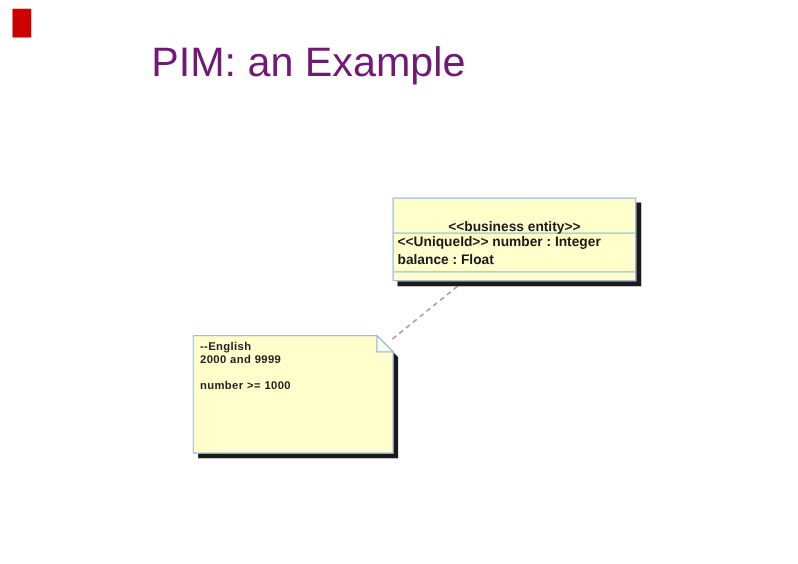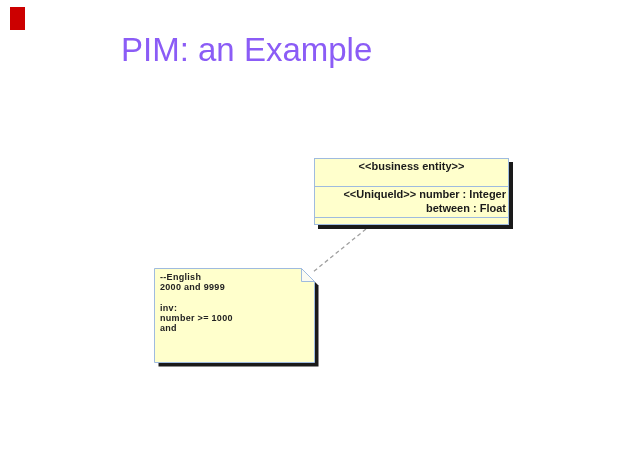--- a/index.html
+++ b/index.html
@@ -7,45 +7,45 @@
     width:638px;height:451px;position:relative;overflow:hidden;
     background:#ffffff;
     font-family:"Liberation Sans", sans-serif;
   }
   .accent-bar{
     position:absolute;left:10px;top:7px;width:15px;height:23px;
     background:#CC0000;
   }
   .slide-title{
     position:absolute;left:121px;top:31px;
-    font-size:33px;line-height:1.15;color:#8b5cf6;
+    font-size:33px;line-height:1.15;color:#701a75;
     letter-spacing:0px;white-space:nowrap;
   }
   
   .class-box{
     position:absolute;left:314px;top:158px;width:195px;height:67px;
     box-sizing:border-box;
     background:#FFFFCC;
     border:1px solid #9FBBDF;
     box-shadow:4px 4px 0 #1A1A1A;
     display:flex;flex-direction:column;
     color:#1a1a1a;font-weight:bold;font-size:11px;
   }
   .class-title-compartment{
     box-sizing:border-box;height:28px;
     border-bottom:1px solid #9FBBDF;
-    text-align:center;padding-top:1px;
+    text-align:center;padding-top:17px;
   }
   .class-title-compartment div{line-height:13px;}
   .class-attr-compartment{
     box-sizing:border-box;height:31px;
     border-bottom:1px solid #9FBBDF;
     padding:1px 2px 0 3px;
   }
-  .class-attr-compartment div{line-height:13.5px;white-space:nowrap;text-align:right;}
+  .class-attr-compartment div{line-height:13.5px;white-space:nowrap;}
   .class-empty-compartment{flex:1;}
   
   .note-wrap{position:absolute;left:154px;top:268px;width:170px;height:104px;}
   .note-svg{position:absolute;left:0;top:0;}
   .note-text{
     position:absolute;left:1px;top:1px;width:145px;height:92px;
     padding:3px 0 0 5px;box-sizing:border-box;
     color:#222222;font-size:9px;font-weight:bold;letter-spacing:0.3px;
   }
   .note-line{height:10.3px;white-space:nowrap;}
@@ -62,35 +62,33 @@
 <svg class="connector-layer" width="638" height="451" viewBox="0 0 638 451">
   <line x1="366" y1="229" x2="313" y2="272" stroke="#A0A0A0" stroke-width="1.3" stroke-dasharray="4 3"></line>
 </svg>
 
 <div class="class-box">
   <div class="class-title-compartment">
     <div>&lt;&lt;business entity&gt;&gt;</div>
   </div>
   <div class="class-attr-compartment">
     <div>&lt;&lt;UniqueId&gt;&gt; number : Integer</div>
-    <div>between : Float</div>
+    <div>balance : Float</div>
   </div>
   <div class="class-empty-compartment"></div>
 </div>
 
 <div class="note-wrap">
   <svg class="note-svg" width="170" height="104" viewBox="0 0 170 104">
 
     <polygon points="4.5,4.5 151.5,4.5 164.5,17.5 164.5,98.5 4.5,98.5" fill="#1A1A1A"></polygon>
 
     <polygon points="0.5,0.5 147.5,0.5 160.5,13.5 160.5,94.5 0.5,94.5" fill="#FFFFCC" stroke="#9FBBDF" stroke-width="1"></polygon>
 
     <polygon points="147.5,0.5 160.5,13.5 147.5,13.5" fill="#FBFBF2" stroke="#9FBBDF" stroke-width="1"></polygon>
   </svg>
   <div class="note-text">
     <div class="note-line">--English</div>
     <div class="note-line">2000 and 9999</div>
     <div class="note-line"></div>
-    <div class="note-line">inv:</div>
     <div class="note-line">number &gt;= 1000</div>
-    <div class="note-line">and</div>
   </div>
 </div>
 
 </body></html>

